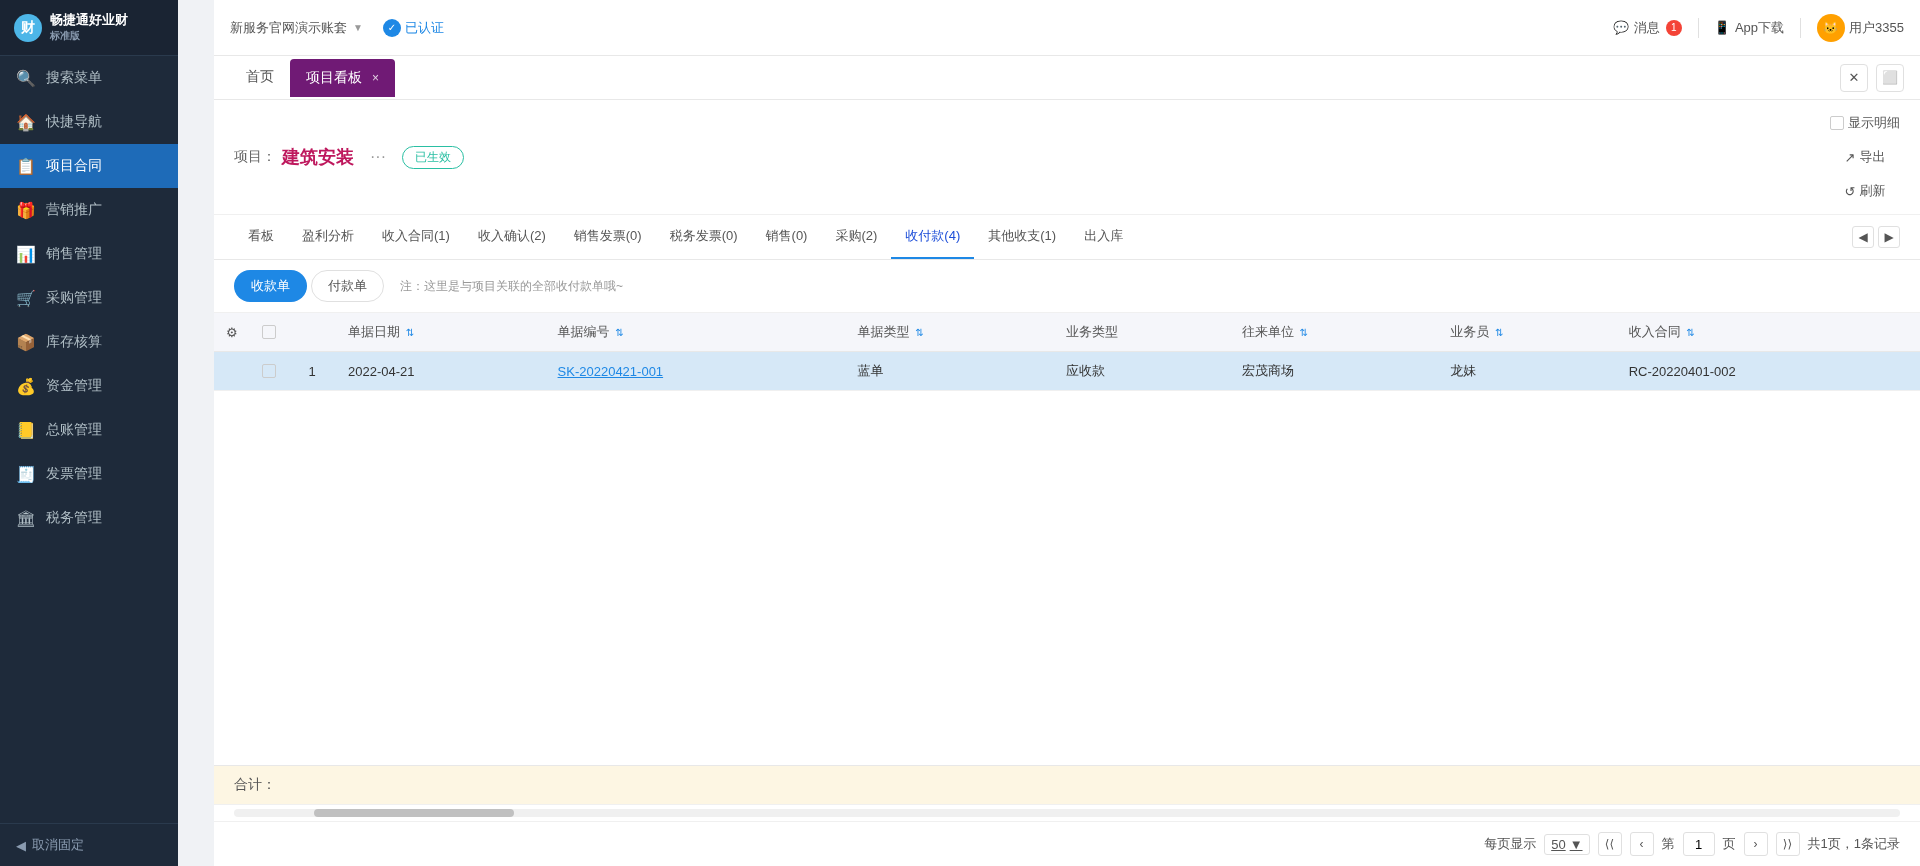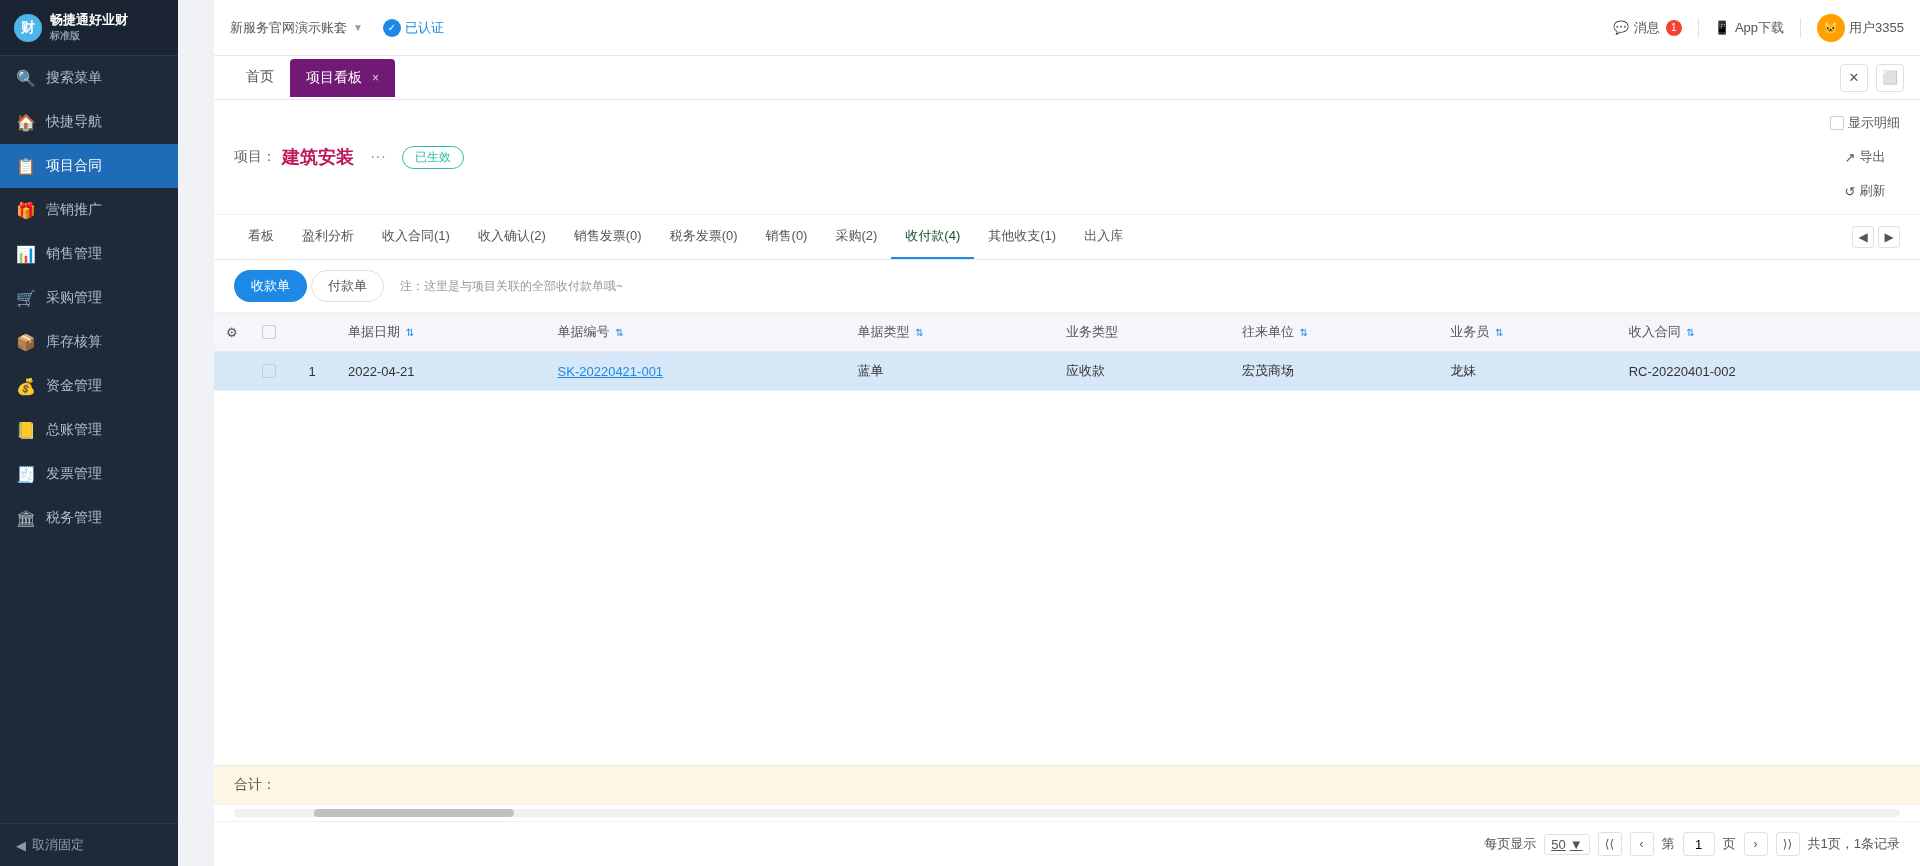--- a/index.html
+++ b/index.html
@@ -309,21 +309,21 @@
     .sub-tabs::-webkit-scrollbar { height: 0; }
     .sub-tab {
       padding: 12px 14px;
       cursor: pointer;
       color: #555;
       font-size: 13px;
       white-space: nowrap;
       border-bottom: 2px solid transparent;
     }
     .sub-tab.active {
-      color: #14532d;
+      color: #1d4ed8;
       border-bottom: 2px solid #1e88e5;
     }
     .sub-tabs-nav {
       margin-left: auto;
       display: flex;
       gap: 4px;
     }
     .sub-tabs-nav-btn {
       width: 22px;
       height: 22px;

